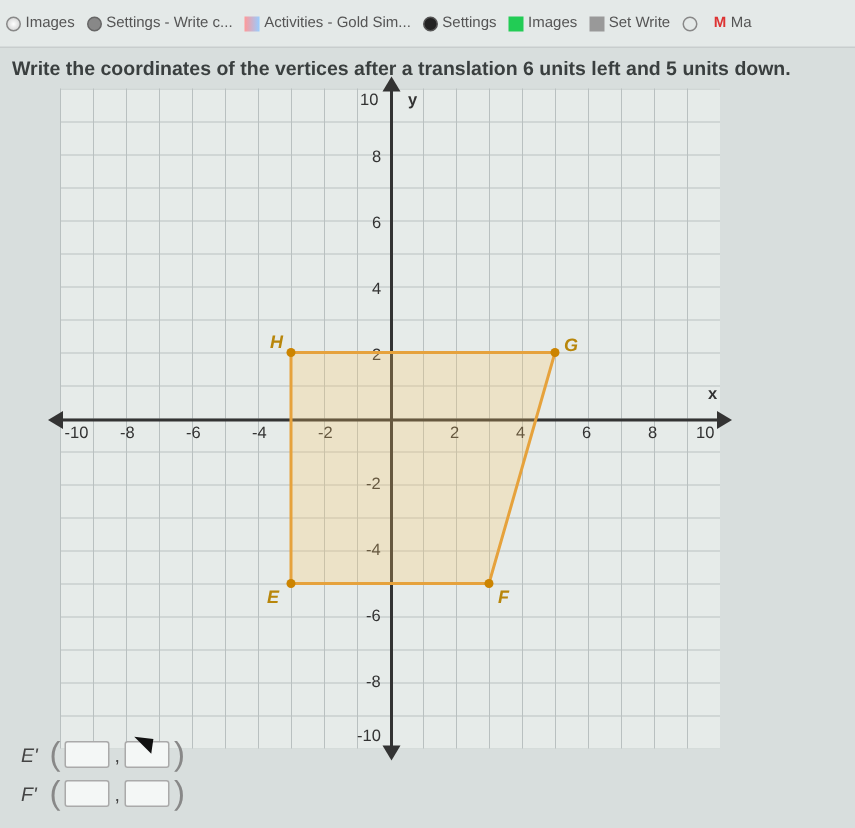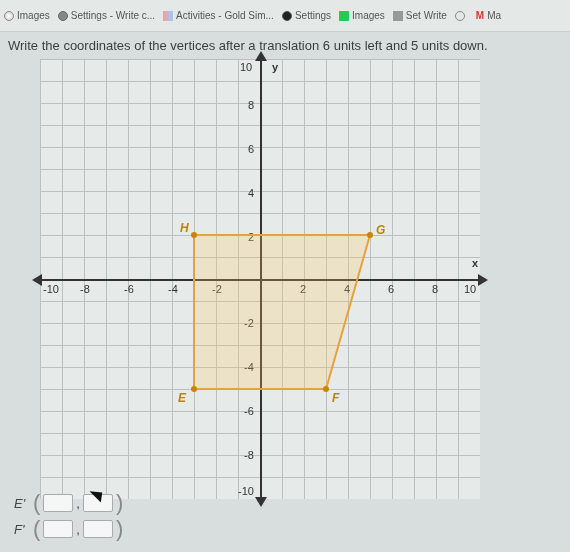--- a/index.html
+++ b/index.html
@@ -29,21 +29,21 @@
   .ico-gear  { border:1px solid #666; border-radius:50%; background:#888;}
   .ico-calc  { background:linear-gradient(90deg,#f99,#9cf);}
   .ico-down  { border:1px solid #555; border-radius:50%; background:#222;}
   .ico-class { background:#2c5;}
   .ico-cube  { background:#999;}
   .ico-round { border:1px solid #888; border-radius:50%;}
   .ico-m     { color:#d33; font-weight:bold; font-size:10px; line-height:10px;}
   .question {
     padding: 6px 8px 4px 8px;
     font-size: 13px;
-    font-weight: normal;
+    font-weight: bold;
     color: #3a3f3f;
   }
   .graph-wrap {
     position: relative;
     width: 440px;
     height: 440px;
     margin: 2px 0 0 40px;
   }
   .grid {
     position: absolute;

